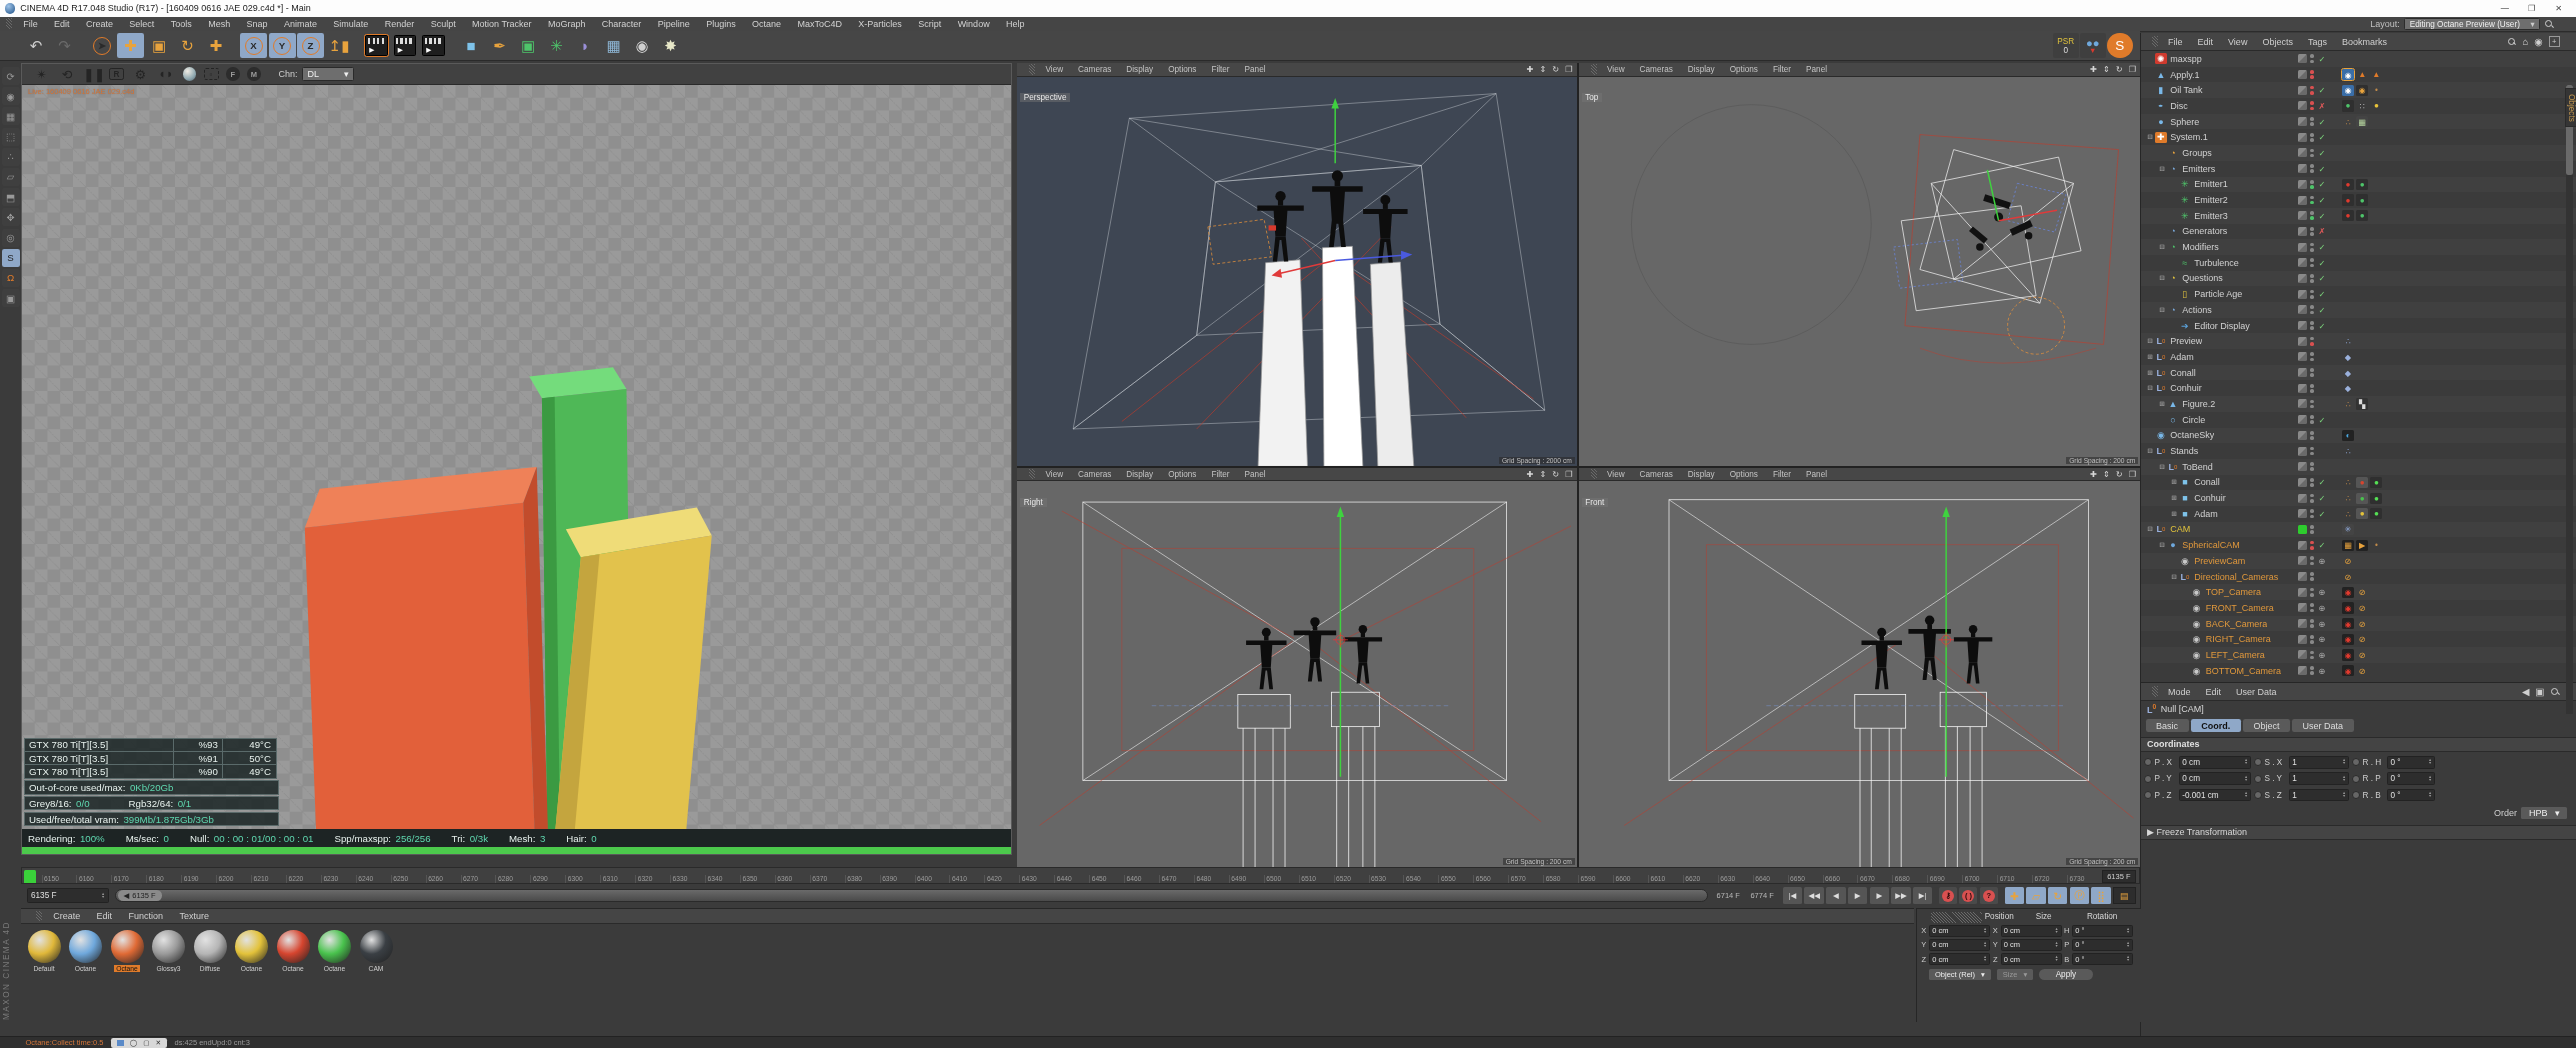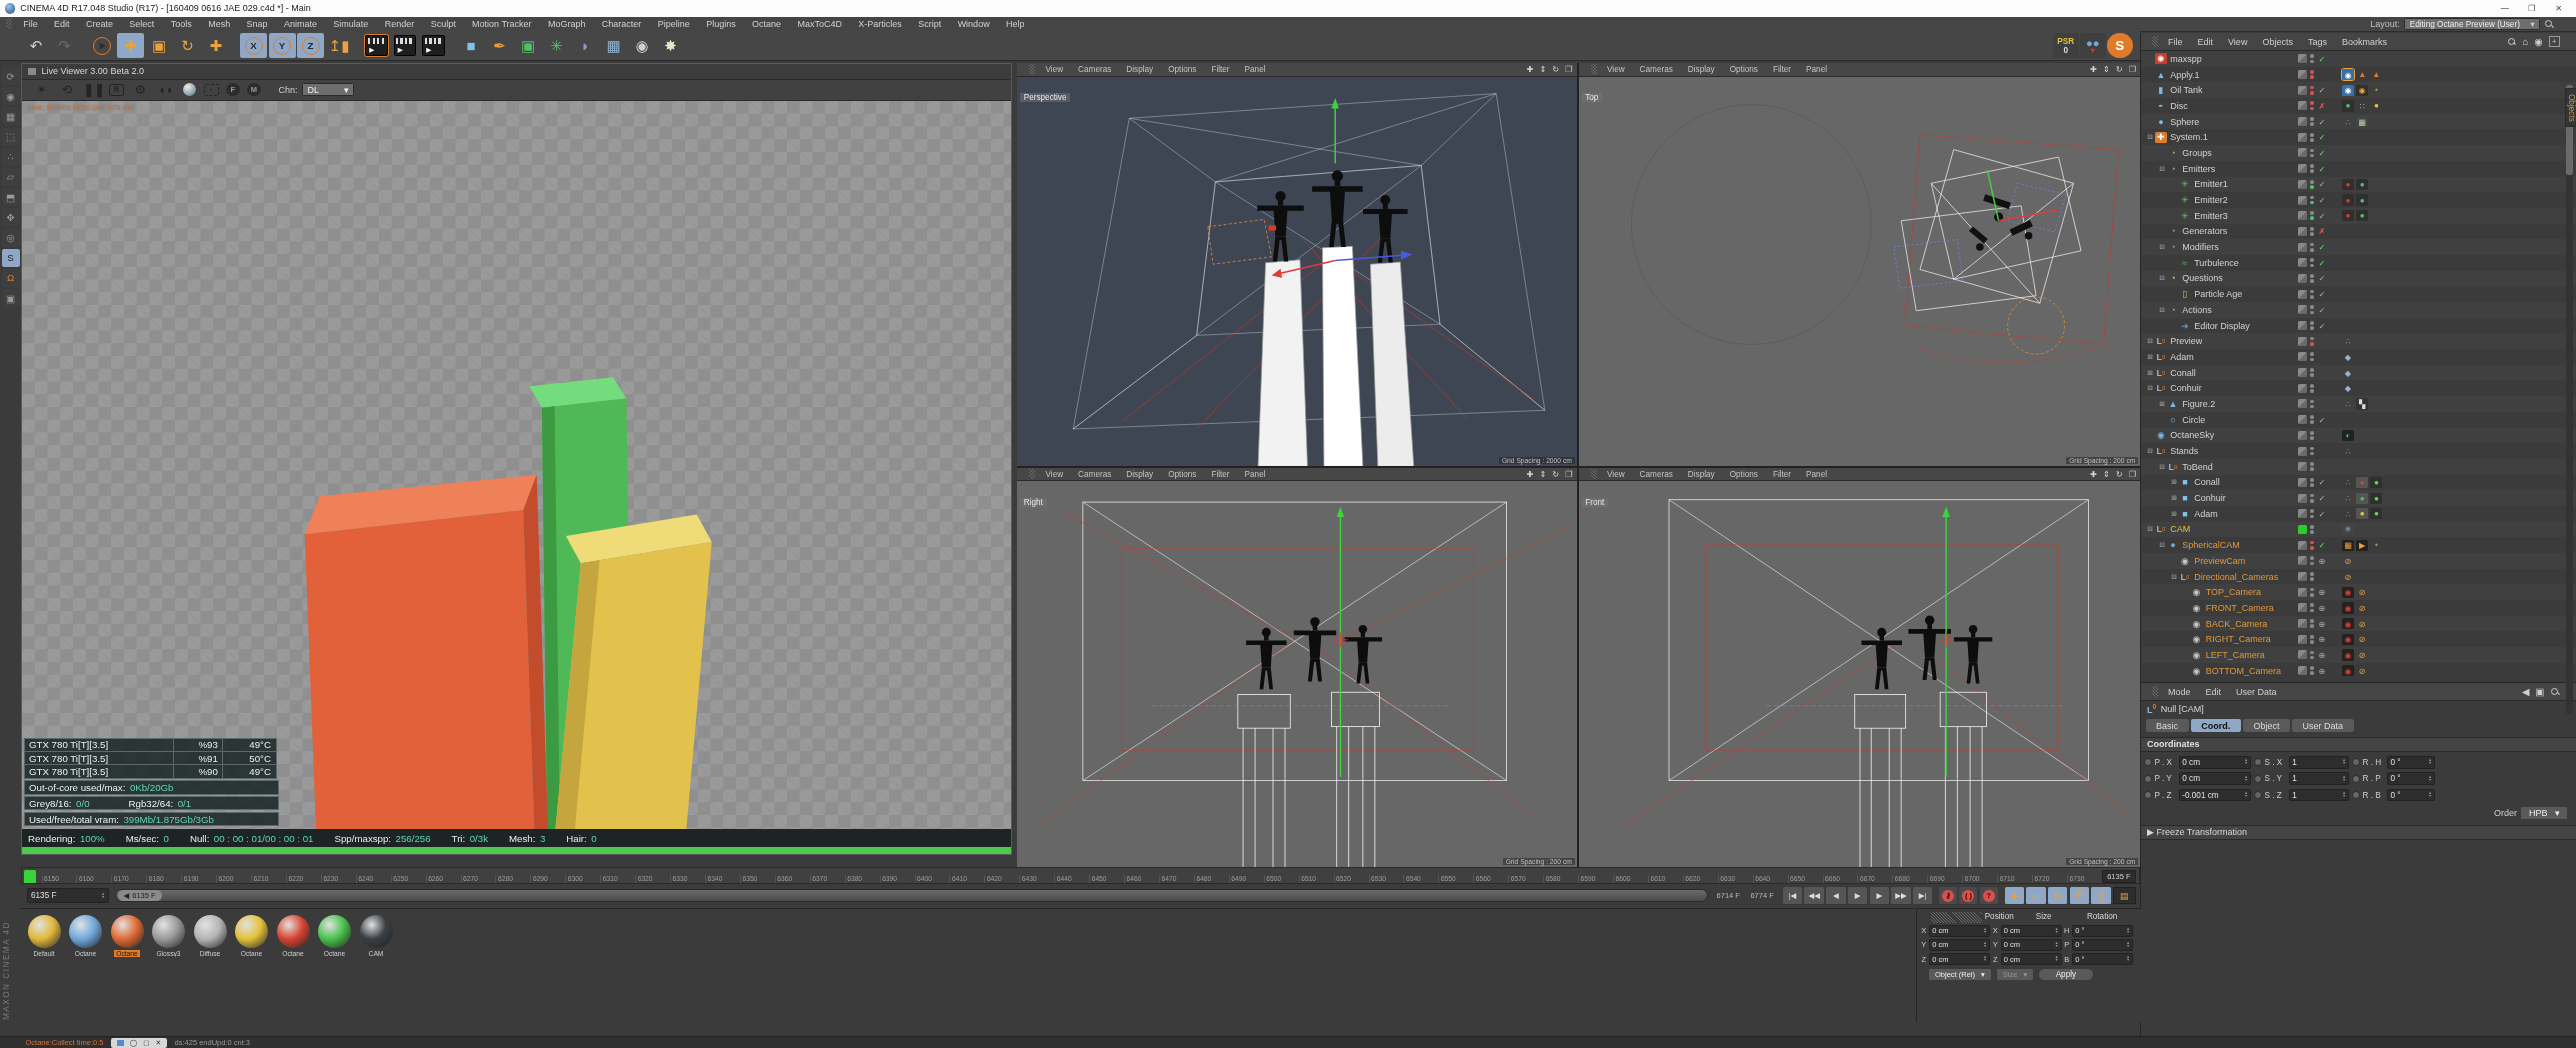--- a/index.html
+++ b/index.html
@@ -23,21 +23,21 @@
 #main-toolbar{position:absolute;left:0;top:31px;width:2053px;height:30px;background:#464646;border-bottom:0.7px solid #2a2a2a;display:flex;align-items:center;gap:1.5px;padding-left:22.5px}
 .tb-btn{width:27px;height:25.5px;display:flex;align-items:center;justify-content:center;font-size:15px;color:#e8a33d;border-radius:2.2px;position:relative}
 .tb-btn.act{background:#8fa8c8}
 .tb-btn .ring{width:18px;height:18px;border:1.5px solid #e07b2a;border-radius:50%;display:flex;align-items:center;justify-content:center;font-size:9.7px;font-weight:bold;color:#2a2a2a}
 .tb-btn.sep{width:7.5px}
 .render-btn{width:22.5px;height:21px;background:#1e1e1e;border:0.7px solid #000;border-radius:1.5px;position:relative}
 .render-btn::before{content:"";position:absolute;left:1.5px;top:1.5px;right:1.5px;height:6px;background:repeating-linear-gradient(90deg,#ddd 0 2.2px,#1e1e1e 2.2px 4.5px)}
 .render-btn::after{content:"▶";position:absolute;left:3px;bottom:0.7px;font-size:6.7px;color:#fff}
 .render-btn.sel{outline:1.5px solid #e07b2a}
 #psr-cluster{position:absolute;left:2053px;top:31px;width:87px;height:30px;background:#464646;border-bottom:0.7px solid #2a2a2a;display:flex;align-items:center;gap:1.5px}
-.psr-b{width:25.5px;height:25.5px;background:#3f3f3f;border-radius:2.2px;display:flex;flex-direction:column;align-items:center;justify-content:center;font-weight:bold}
+.psr-b{width:25.5px;height:25.5px;background:#3f3f3f;border-radius:2.2px;display:flex;flex-direction:column;align-items:center;justify-content:center;font-weight:normal}
 
 #left-palette{position:absolute;left:0;top:61px;width:21px;height:419px;display:flex;flex-direction:column;align-items:center;gap:2.2px;padding-top:6px}
 .lp-btn{width:18px;height:18px;background:#3f3f3f;border-radius:2.2px;display:flex;align-items:center;justify-content:center;font-size:9.7px;color:#9a9a9a}
 .lp-btn.hl{background:#8fa8c8;color:#222}
 .lp-btn.org{color:#e07b2a}
 
 #live-viewer{position:absolute;left:21px;top:63px;width:991px;height:792px;background:#3f3f3f;border:0.7px solid #5a5a5a;display:flex;flex-direction:column}
 .lv-title{height:15.7px;background:#3c3c3c;border-bottom:0.7px solid #2a2a2a;display:flex;align-items:center;gap:6px;padding-left:6px;color:#d8d8d8}
 .lv-title .sq{width:7.5px;height:7.5px;background:#8a8a8a}
 .lv-menu{height:15px;display:flex;align-items:center;background:#454545;border-bottom:0.7px solid #2a2a2a;padding-left:16.5px}
@@ -260,24 +260,20 @@
     <span class="lp-btn">▱</span>
     <span class="lp-btn">⬒</span>
     <span class="lp-btn">✥</span>
     <span class="lp-btn">◎</span>
     <span class="lp-btn hl">S</span>
     <span class="lp-btn org">Ω</span>
     <span class="lp-btn">▣</span>
   </div>
 
 <div id="live-viewer">
-  <div class="lv-title">
-    <span class="sq"></span>
-    <span>Live Viewer 3.00 Beta 2.0</span>
-  </div>
   <div class="lv-toolbar">
     <span class="lvt-i">✴</span>
     <span class="lvt-i">⟲</span>
     <span class="lvt-i" style="font-weight:bold">❚❚</span>
     <span class="lvt-box">R</span>
     <span class="lvt-i">⚙</span>
     <span class="lvt-i">◖◗</span>
     <span class="lvt-ball"></span>
     <span class="lvt-box" style="border-style:dashed">▫</span>
     <span class="lvt-pin">F</span>
@@ -1475,20 +1471,24 @@
       <span class="tr-t act">✚</span>
       <span class="tr-t act">▱</span>
       <span class="tr-t act">↻</span>
       <span class="tr-t act">Ⓟ</span>
       <span class="tr-t act">⣿</span>
       <span class="tr-film">▤</span>
     </span>
 </div>
 
 <div id="materials">
+  <div class="mat-menubar">
+      <span class="hatch"></span>
+      <span id="mat-menu-items"><span class="mi">Create</span><span class="mi">Edit</span><span class="mi">Function</span><span class="mi">Texture</span></span>
+    </div>
   <div id="mat-strip">
       <div class="mat">
         <div class="ball" style="background: radial-gradient(circle at 35% 30%, rgba(255, 255, 255, 0.85), rgb(224, 184, 58) 45%, rgba(0, 0, 0, 0.45));"></div>
         <div class="nm">Default</div>
       </div>
       <div class="mat">
         <div class="ball" style="background: radial-gradient(circle at 35% 30%, rgba(255, 255, 255, 0.85), rgb(111, 168, 220) 45%, rgba(0, 0, 0, 0.45));"></div>
         <div class="nm">Octane</div>
       </div>
       <div class="mat sel">

